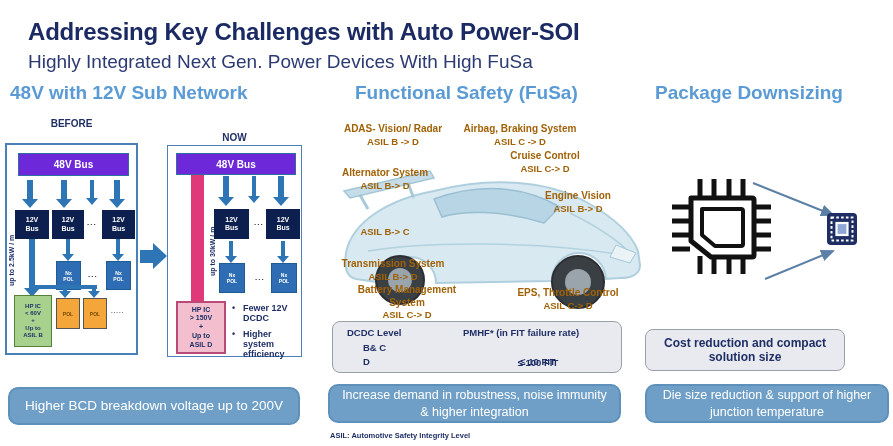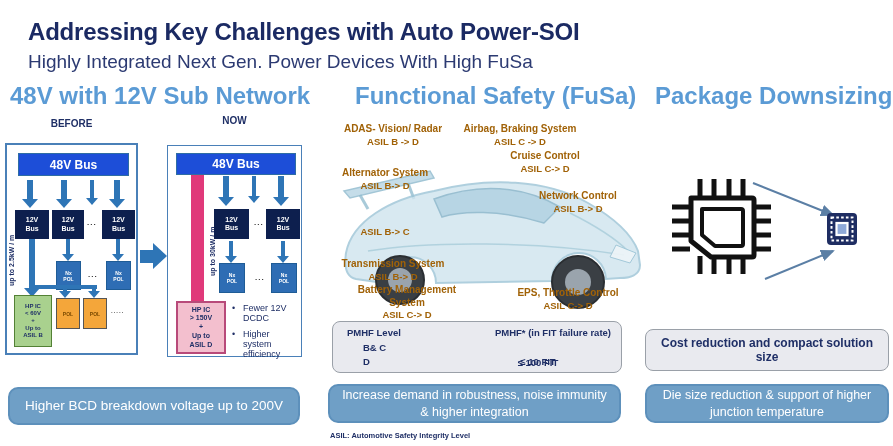--- a/index.html
+++ b/index.html
@@ -4,26 +4,26 @@
 <style>
   * { margin:0; padding:0; box-sizing:border-box; }
   html,body { width:893px; height:446px; background:#fff; overflow:hidden;
     font-family:"Liberation Sans", sans-serif; }
   .abs { position:absolute; }
   .pre { white-space:pre-line; }
 
   
   .title { left:28px; top:18px; font-size:24px; font-weight:bold; color:#1b2a63; letter-spacing:-0.2px; }
   .subtitle { left:28px; top:51px; font-size:19px; color:#2c3a72; }
-  .colhead { font-size:24px; font-weight:bold; color:#5b9bd5; }
+  .colhead { font-size:19px; font-weight:bold; color:#5b9bd5; }
 
   
   .panel { border:2px solid #4a80b8; background:#fff; }
   .plabel { font-size:10px; font-weight:bold; color:#1f2f66; text-align:center; }
-  .bus48 { background:#1d4ed8; border:1px solid #2e6da4; color:#fff; font-size:12px; font-weight:bold;
+  .bus48 { background:#6d28d9; border:1px solid #2e6da4; color:#fff; font-size:10px; font-weight:bold;
     display:flex; align-items:center; justify-content:center; }
   .bus12 { background:#0d1f4e; color:#fff; font-size:7px; font-weight:bold; line-height:1.15;
     display:flex; align-items:center; justify-content:center; text-align:center; }
   .npol { background:#2e6db4; border:1px solid #1f5c96; color:#fff; font-size:5px; font-weight:bold;
     line-height:1.2; display:flex; align-items:center; justify-content:center; text-align:center; }
   .polbox { background:#f4a63a; border:1px solid #555; color:#7a4a00; font-size:5px; font-weight:bold;
     display:flex; align-items:center; justify-content:center; }
   .dots { font-size:8px; color:#333; font-weight:bold; letter-spacing:1px; }
   .vtext { writing-mode:vertical-rl; transform:rotate(180deg); font-size:7px; font-weight:bold;
     color:#1f2f66; text-align:center; }
@@ -36,21 +36,21 @@
   .ad.small .sh { width:4px; }
   .ad.small .hd { border-left-width:6px; border-right-width:6px; border-top-width:7px; }
 
   .hline { background:#2e75b6; }
 
   .greenbox { background:#a9d18e; border:1.5px solid #538135; color:#1f2f66; font-size:6px; font-weight:bold;
     line-height:1.2; display:flex; align-items:center; justify-content:center; text-align:center; }
   .pinkbox { background:#f3bfce; border:2px solid #b84a7a; color:#1f2f66; font-size:7px; font-weight:bold;
     line-height:1.25; display:flex; align-items:center; justify-content:center; text-align:center; }
 
-  .bull { position:relative; padding-left:11px; font-size:9px; font-weight:normal; color:#1f2f66;
+  .bull { position:relative; padding-left:11px; font-size:9px; font-weight:bold; color:#1f2f66;
     line-height:1.15; margin-bottom:5px; }
   .bull::before { content:"•"; position:absolute; left:0; top:0; }
 
   
   .flabel { text-align:center; color:#a16207; z-index:3; }
   .flabel .nm { font-size:10px; font-weight:bold; line-height:1.25; }
   .flabel .as { font-size:9.5px; font-weight:bold; line-height:1.25; }
 
   .graybox { background:#e9eaef; border:1.5px solid #9aa0a8; border-radius:8px; }
   .tcell { position:absolute; font-size:9.5px; font-weight:bold; color:#1f2f66; }
@@ -139,21 +139,21 @@
 Up to
 ASIL B</div>
   <div class="abs polbox" style="left:49px; top:153px; width:24px; height:31px;">POL</div>
   <div class="abs polbox" style="left:76px; top:153px; width:24px; height:31px;">POL</div>
   <div class="abs dots" style="left:104px; top:163px; font-size:6px;">.....</div>
 </div>
 
 <div class="abs" style="left:140px; top:250px; width:13px; height:13px; background:#2e75b6;"></div>
 <div class="abs" style="left:153px; top:243px; width:0; height:0; border-top:13px solid transparent; border-bottom:13px solid transparent; border-left:14px solid #2e75b6;"></div>
 
-<div class="abs plabel" style="left:167px; top:115px; width:135px;">NOW</div>
+<div class="abs plabel" style="left:167px; top:132px; width:135px;">NOW</div>
 
 <div class="abs panel" style="left:167px; top:145px; width:135px; height:212px; border-width:1.5px;">
   <div class="abs bus48" style="left:8px; top:7px; width:120px; height:22px;">48V Bus</div>
 
   <div class="abs" style="left:23px; top:29px; width:13px; height:140px; background:#e0397a;"></div>
   <div class="abs" style="left:16px; top:169px; width:0; height:0; border-left:13px solid transparent; border-right:13px solid transparent; border-top:17px solid #e0397a;"></div>
 
   <div class="abs vtext" style="left:41px; top:60px; height:90px;">up to 30kW / m</div>
 
   <div class="ad" style="left:50px; top:30px; height:30px;">
@@ -233,42 +233,42 @@
 </div>
 <div class="abs flabel" style="left:485px; top:150px; width:120px;">
   <div class="nm">Cruise Control</div>
   <div class="as">ASIL C-&gt; D</div>
 </div>
 <div class="abs flabel" style="left:315px; top:167px; width:140px;">
   <div class="nm">Alternator System</div>
   <div class="as">ASIL B-&gt; D</div>
 </div>
 <div class="abs flabel" style="left:518px; top:190px; width:120px;">
-  <div class="nm">Network Control</div>
+  <div class="nm">Engine Vision</div>
   <div class="as">ASIL B-&gt; D</div>
 </div>
 <div class="abs flabel" style="left:315px; top:226px; width:140px;">
   <div class="as">ASIL B-&gt; C</div>
 </div>
 <div class="abs flabel" style="left:318px; top:258px; width:150px;">
   <div class="nm">Transmission System</div>
   <div class="as">ASIL B-&gt; D</div>
 </div>
 <div class="abs flabel" style="left:342px; top:284px; width:130px;">
   <div class="nm">Battery Management System</div>
   <div class="as">ASIL C-&gt; D</div>
 </div>
 <div class="abs flabel" style="left:493px; top:287px; width:150px;">
   <div class="nm">EPS, Throttle Control</div>
   <div class="as">ASIL C-&gt; D</div>
 </div>
 
 <div class="abs graybox" style="left:332px; top:321px; width:290px; height:52px; z-index:4;">
-  <div class="tcell" style="left:14px; top:5px;">PMHF Level</div>
-  <div class="tcell" style="left:130px; top:5px; width:148px; text-align:right;">PMHF* (in FIT failure rate)</div>
+  <div class="tcell" style="left:14px; top:5px;">DCDC Level</div>
+  <div class="tcell" style="left:130px; top:5px; width:148px; ">PMHF* (in FIT failure rate)</div>
   <div class="tcell" style="left:30px; top:20px;">B&amp; C</div>
   <div class="tcell" style="left:150px; top:35px; width:110px; text-align:center;">≤ 100 FIT</div>
   <div class="tcell" style="left:30px; top:34px;">D</div>
   <div class="tcell" style="left:150px; top:34px; width:110px; text-align:center;">≤ 10 FIT</div>
 </div>
 
 <svg class="abs" style="left:655px; top:155px;" width="235" height="170" viewBox="0 0 235 170">
   <defs>
     <marker id="ah" markerWidth="8" markerHeight="8" refX="6" refY="3" orient="auto">
       <path d="M0,0 L7,3 L0,6 Z" fill="#5b7fa5"></path>
@@ -300,19 +300,19 @@
   <line x1="98" y1="28" x2="178" y2="60" stroke="#5b7fa5" stroke-width="2" marker-end="url(#ah)"></line>
   <line x1="110" y1="124" x2="178" y2="96" stroke="#5b7fa5" stroke-width="2" marker-end="url(#ah)"></line>
 
   <g>
     <rect x="172" y="58" width="30" height="32" rx="4" fill="#1e2d62"></rect>
     <rect x="176.5" y="62.5" width="21" height="23" fill="none" stroke="#fff" stroke-width="2" stroke-dasharray="2.6 2.2"></rect>
     <rect x="181.5" y="68" width="11" height="12" fill="#8ea9d8" stroke="#fff" stroke-width="2.2"></rect>
   </g>
 </svg>
 
-<div class="abs graybox caption" style="left:645px; top:329px; width:244px; height:42px; padding:0 14px;">Cost reduction and compact solution size</div>
+<div class="abs graybox caption" style="left:645px; top:329px; width:200px; height:42px; padding:0 14px;">Cost reduction and compact solution size</div>
 
 <div class="abs banner" style="left:8px; top:387px; width:292px; height:38px; font-size:13.5px;">Higher BCD breakdown voltage up to 200V</div>
 <div class="abs banner" style="left:328px; top:384px; width:293px; height:39px; font-size:12.5px; padding:0 8px;">Increase demand in robustness, noise immunity &amp; higher integration</div>
 <div class="abs banner" style="left:645px; top:384px; width:244px; height:39px; font-size:12.5px; padding:12px 8px;">Die size reduction &amp; support of higher junction temperature</div>
 
 <div class="abs footnote" style="left:330px; top:431px;">ASIL: Automotive Safety Integrity Level</div>
 
 </body></html>

